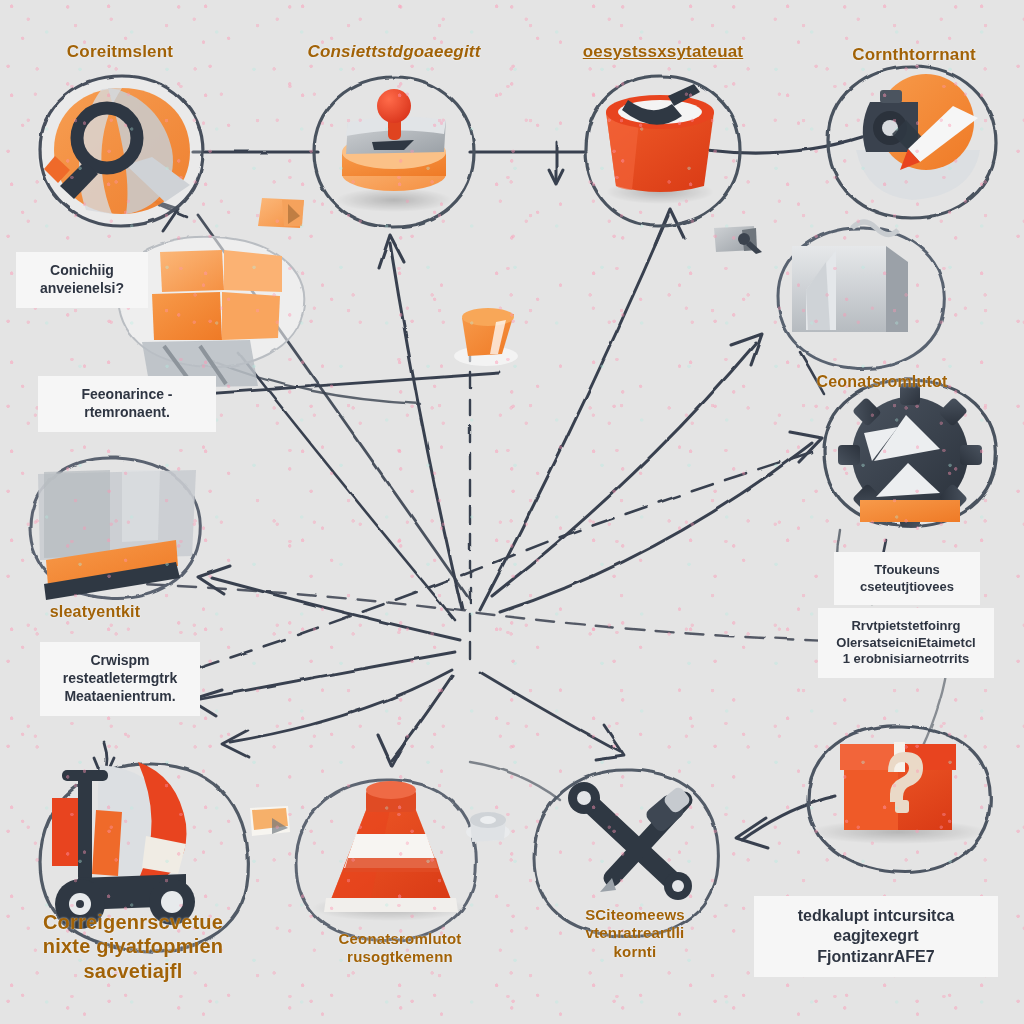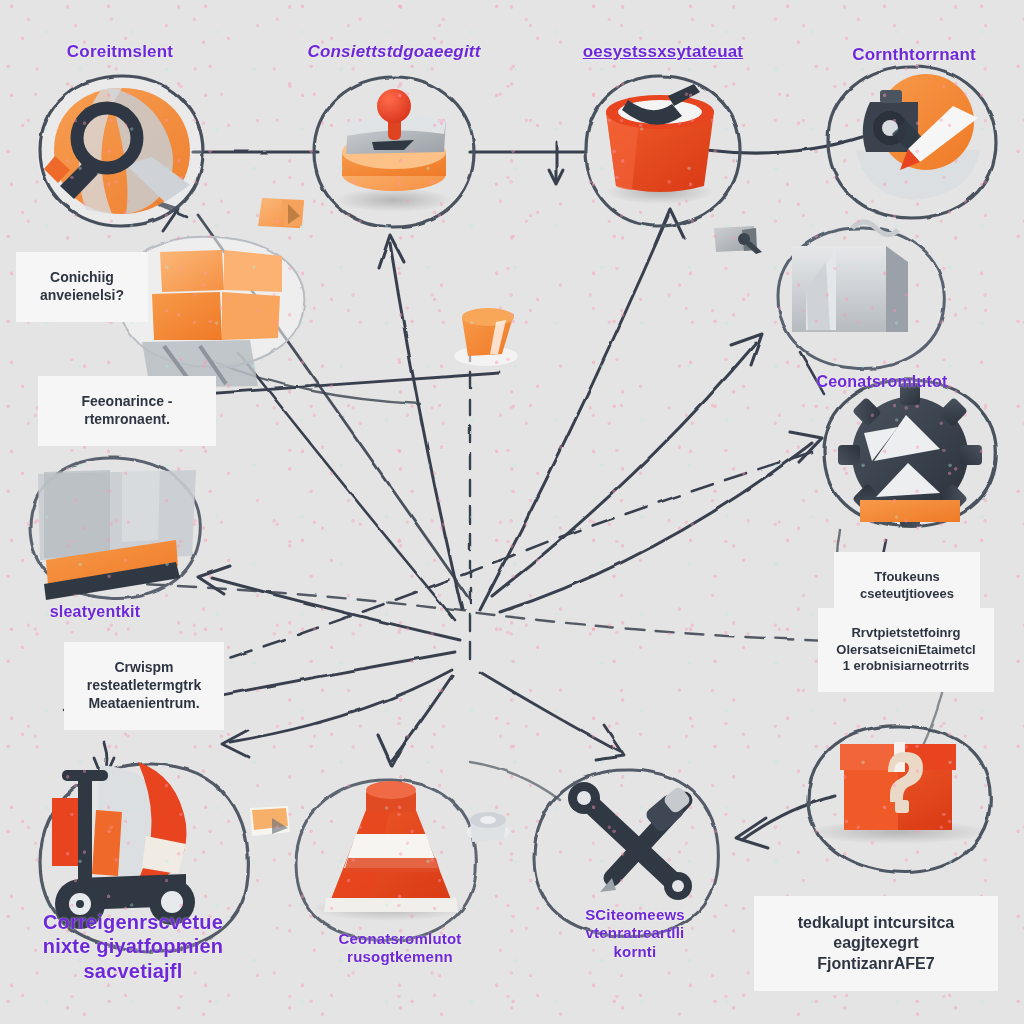--- a/index.html
+++ b/index.html
@@ -25,28 +25,28 @@
       radial-gradient(circle at 38% 88%, rgba(255,150,180,.45) 0 1.4px, transparent 2px),
       radial-gradient(circle at 66% 95%, rgba(255,150,180,.45) 0 1.5px, transparent 2px),
       radial-gradient(circle at 55% 33%, rgba(180,235,225,.4) 0 1.3px, transparent 2px);
     background-size:97px 89px, 83px 101px, 111px 77px, 91px 95px, 103px 87px,
                     79px 113px, 119px 81px, 87px 99px, 101px 85px, 93px 107px,
                     109px 91px, 85px 97px;
     opacity:.85;
   }
   
   .nlabel{
-    position:absolute;color:#6d28d9;font-weight:700;
+    position:absolute;color:#a16207;font-weight:700;
     text-align:center;letter-spacing:.2px;line-height:1.22;
     text-shadow:0 0 2px rgba(255,255,255,.85);
     pointer-events:auto;white-space:pre-line;
   }
   .boxlabel{
     position:absolute;background:#f6f6f6;color:#2e3542;font-weight:700;
-    text-align:center;line-height:1.28;padding:17px 10px;
+    text-align:center;line-height:1.28;padding:10px 10px;
     box-shadow:0 0 0 0 rgba(0,0,0,0);white-space:pre-line;
   }
 </style>
 </head>
 <body>
 
 <svg id="canvas" viewBox="0 0 1024 1024" xmlns="http://www.w3.org/2000/svg">
   <defs>
     <filter id="rough" x="-20%" y="-20%" width="140%" height="140%">
       <feTurbulence type="fractalNoise" baseFrequency="0.035" numOctaves="2" seed="7" result="n"></feTurbulence>
@@ -369,21 +369,21 @@
 <div class="boxlabel" style="left:16px;top:252px;width:112px;font-size:14px;">Conichiig
 anveienelsi?</div>
 
 <div class="boxlabel" style="left:38px;top:376px;width:158px;font-size:14px;">Feeonarince -
 rtemronaent.</div>
 
 <div class="nlabel" style="left:782px;top:372px;width:200px;font-size:16px;">Ceonatsromlutot</div>
 
 <div class="nlabel" style="left:20px;top:602px;width:150px;font-size:16px;">sleatyentkit</div>
 
-<div class="boxlabel" style="left:40px;top:642px;width:140px;font-size:14px;margin-left:24px;">Crwispm
+<div class="boxlabel" style="left:40px;top:642px;width:140px;font-size:14px;">Crwispm
 resteatletermgtrk
 Meataenientrum.</div>
 
 <div class="boxlabel" style="left:834px;top:552px;width:126px;font-size:13px;">Tfoukeuns
 cseteutjtiovees</div>
 
 <div class="boxlabel" style="left:818px;top:608px;width:156px;font-size:13px;">Rrvtpietstetfoinrg
 OlersatseicniEtaimetcl
 1 erobnisiarneotrrits</div>
 

